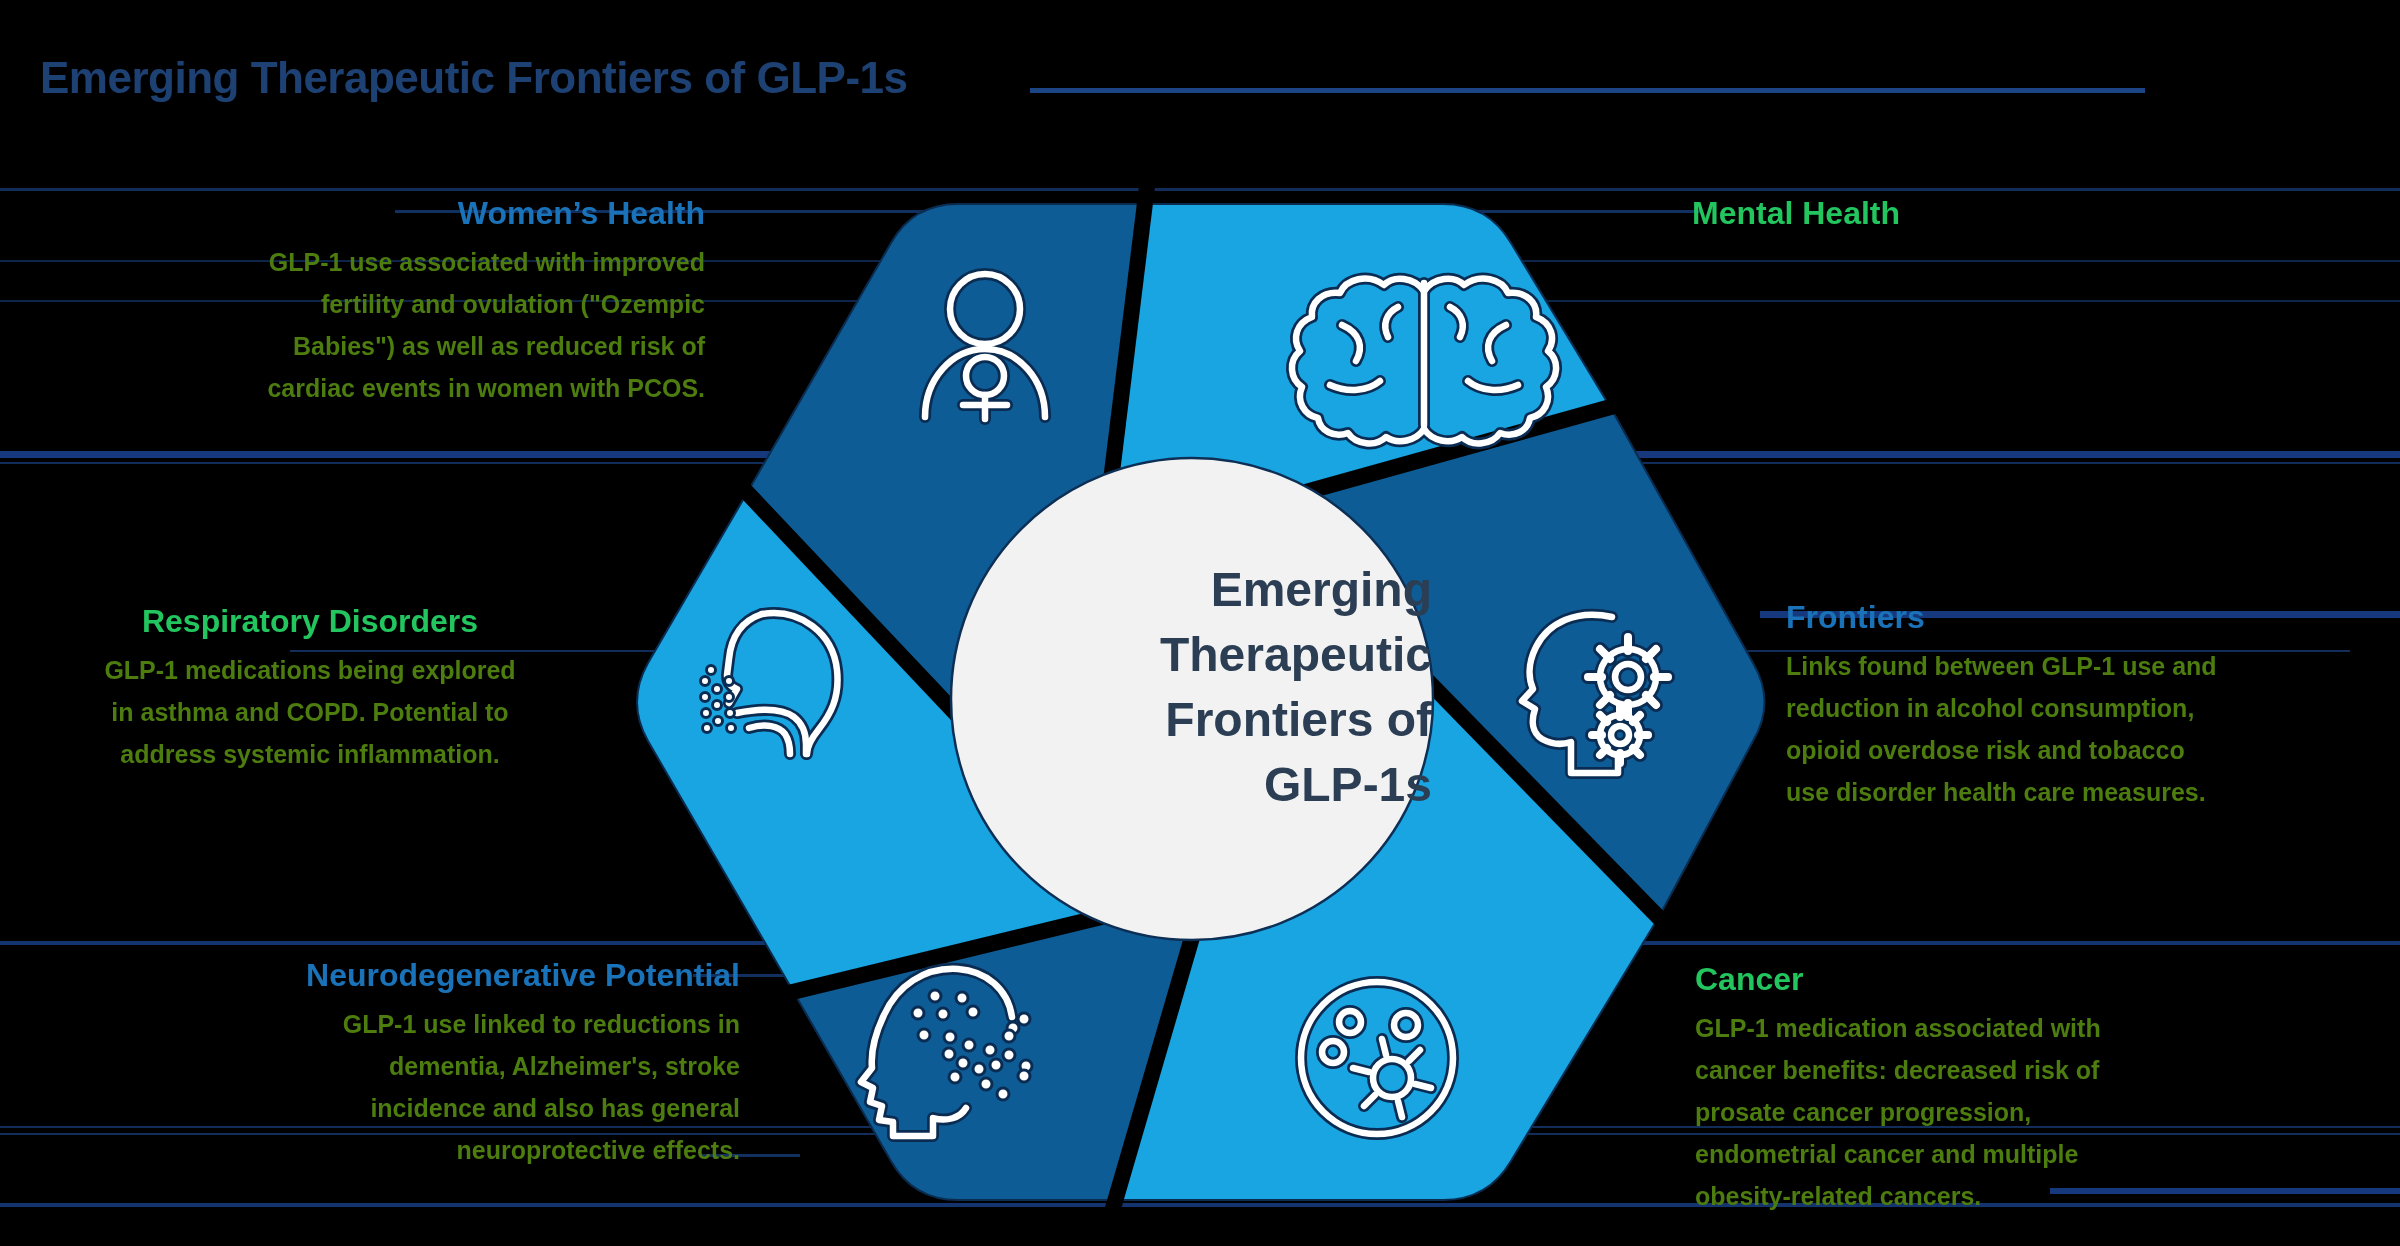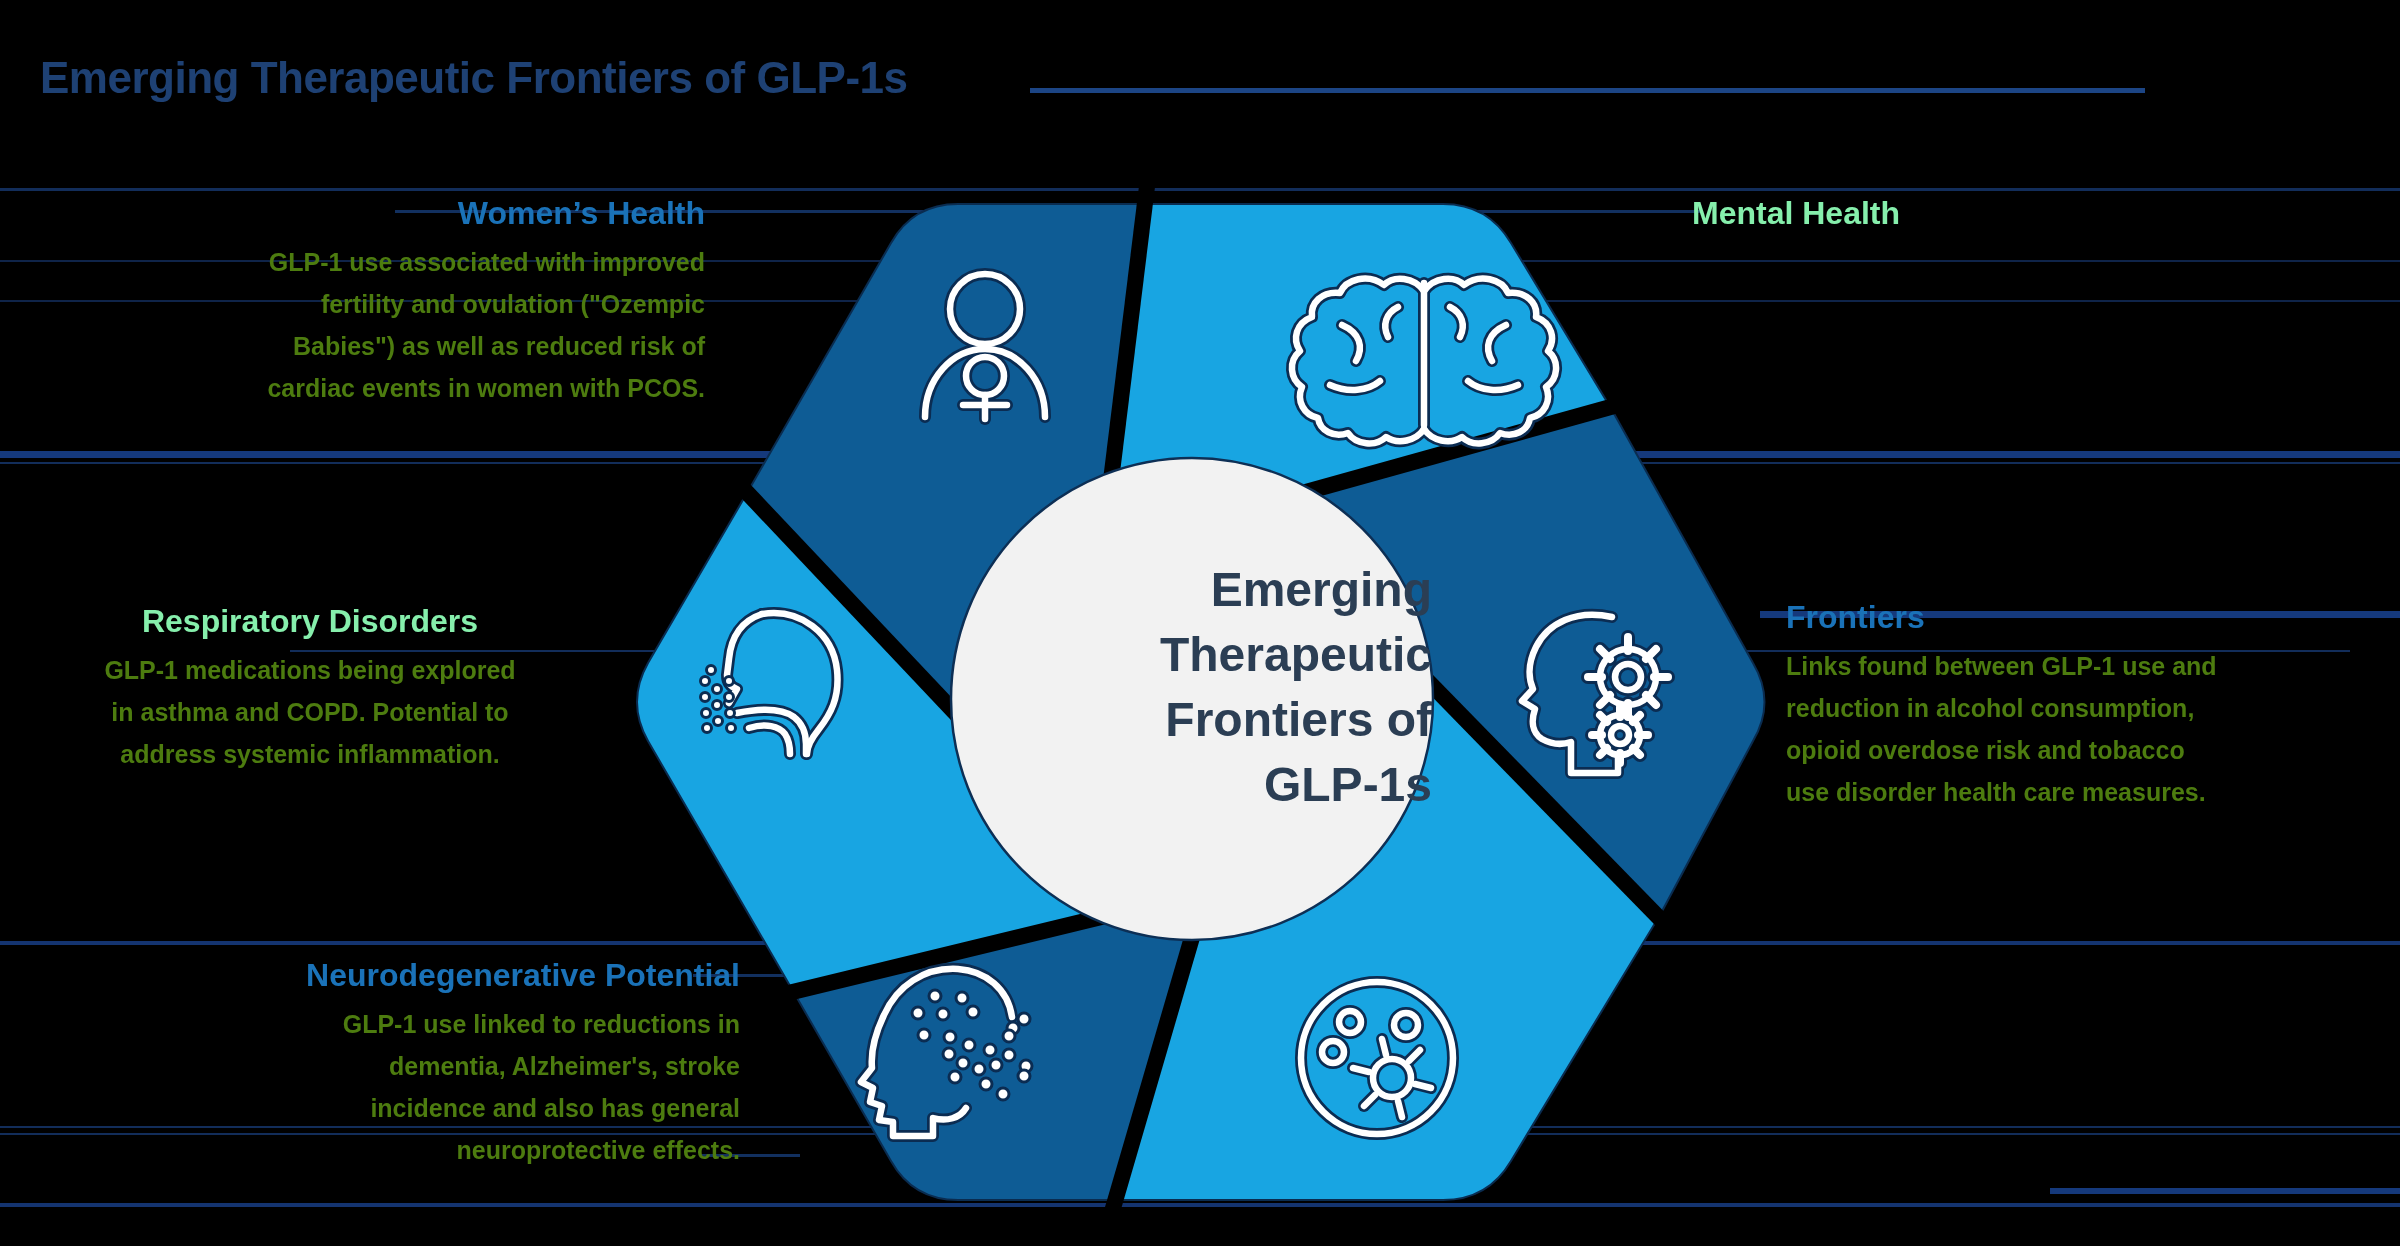--- a/index.html
+++ b/index.html
@@ -26,21 +26,21 @@
 
   #hexsvg{position:absolute;left:0;top:0;z-index:2;}
 
   .page-title{position:absolute;left:40px;top:28px;z-index:3;
     font-size:44px;font-weight:700;letter-spacing:-0.5px;color:#1e4174;}
 
   .section{position:absolute;z-index:3;}
   .section h2{margin:0 0 6px 0;font-size:32px;line-height:44px;font-weight:700;}
   .section p{margin:0;font-size:25px;line-height:42px;font-weight:700;
     color:#4d7c0f;white-space:pre-line;}
-  .h-med{color:#1a72b8;} .h-bright{color:#86efac;}
+  .h-med{color:#1a72b8;} .h-bright{color:#22c55e;}
   .s0{left:60px;  top:166px;width:645px;text-align:right;}
   .s1{left:1692px;top:166px;width:690px;text-align:left;}
   .s2{left:20px;  top:574px;width:580px;text-align:center;}
   .s3{left:1786px;top:570px;width:614px;text-align:left;}
   .s4{left:100px; top:928px;width:640px;text-align:right;}
   .s5{left:1695px;top:932px;width:660px;text-align:left;}
 
   .center-label{position:absolute;left:952px;top:532px;width:480px;z-index:4;
     text-align:right;font-size:48px;line-height:65px;font-weight:700;
     color:#2b3e54;white-space:pre-line;}
@@ -275,14 +275,22 @@
 opioid overdose risk and tobacco
 use disorder health care measures.</p>
   </div>
   <div class="section s4">
     <h2 class="h-med">Neurodegenerative Potential</h2>
     <p>GLP-1 use linked to reductions in
 dementia, Alzheimer's, stroke
 incidence and also has general
 neuroprotective effects.</p>
   </div>
+  <div class="section s5">
+    <h2 class="h-bright">Cancer</h2>
+    <p>GLP-1 medication associated with
+cancer benefits: decreased risk of
+prosate cancer progression,
+endometrial cancer and multiple
+obesity-related cancers.</p>
+  </div>
 
 </div>
 
 </body></html>

